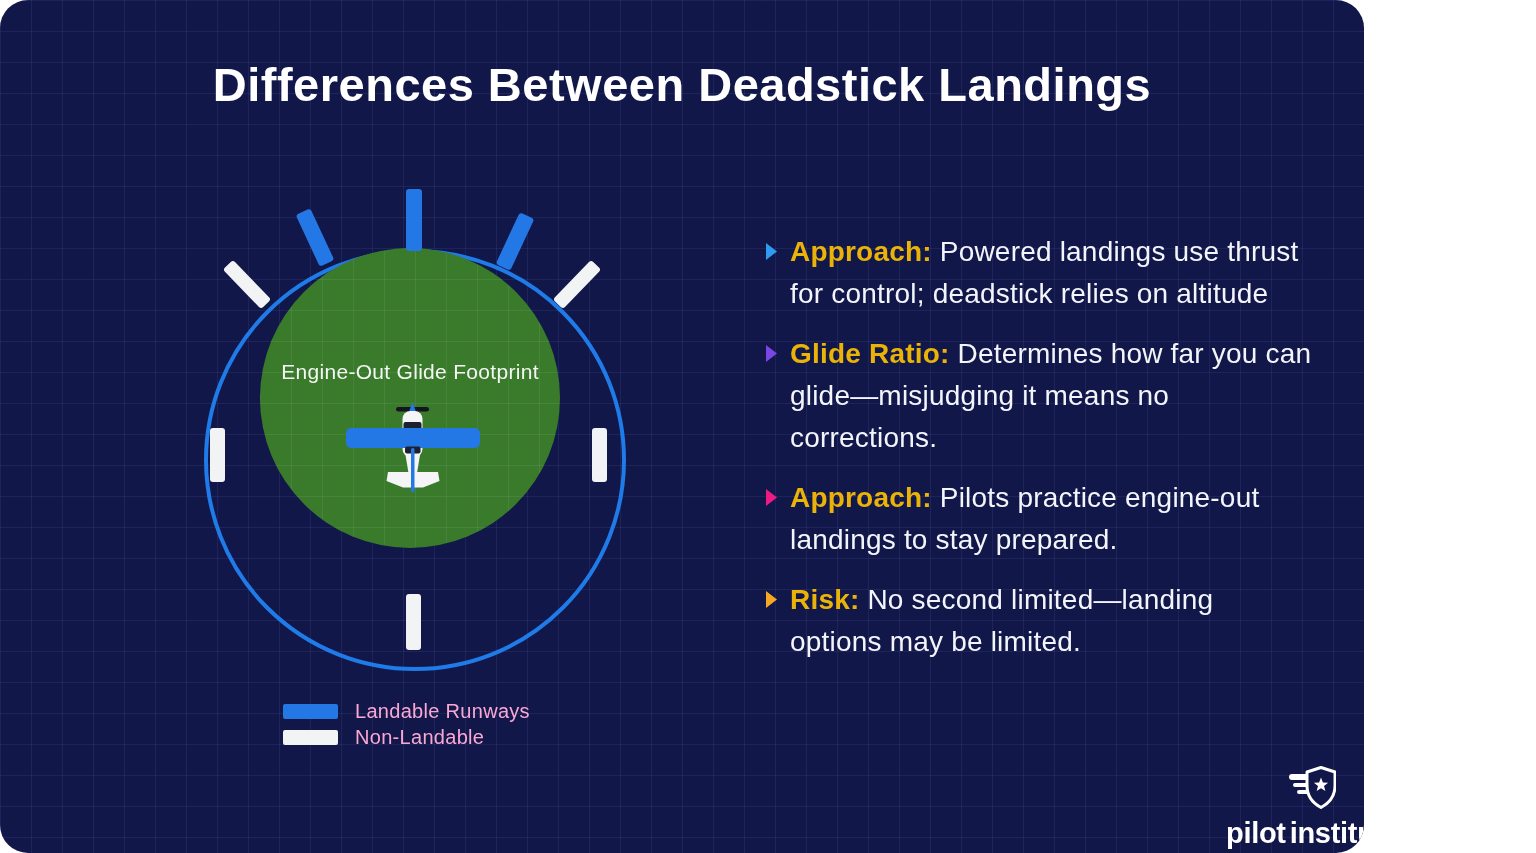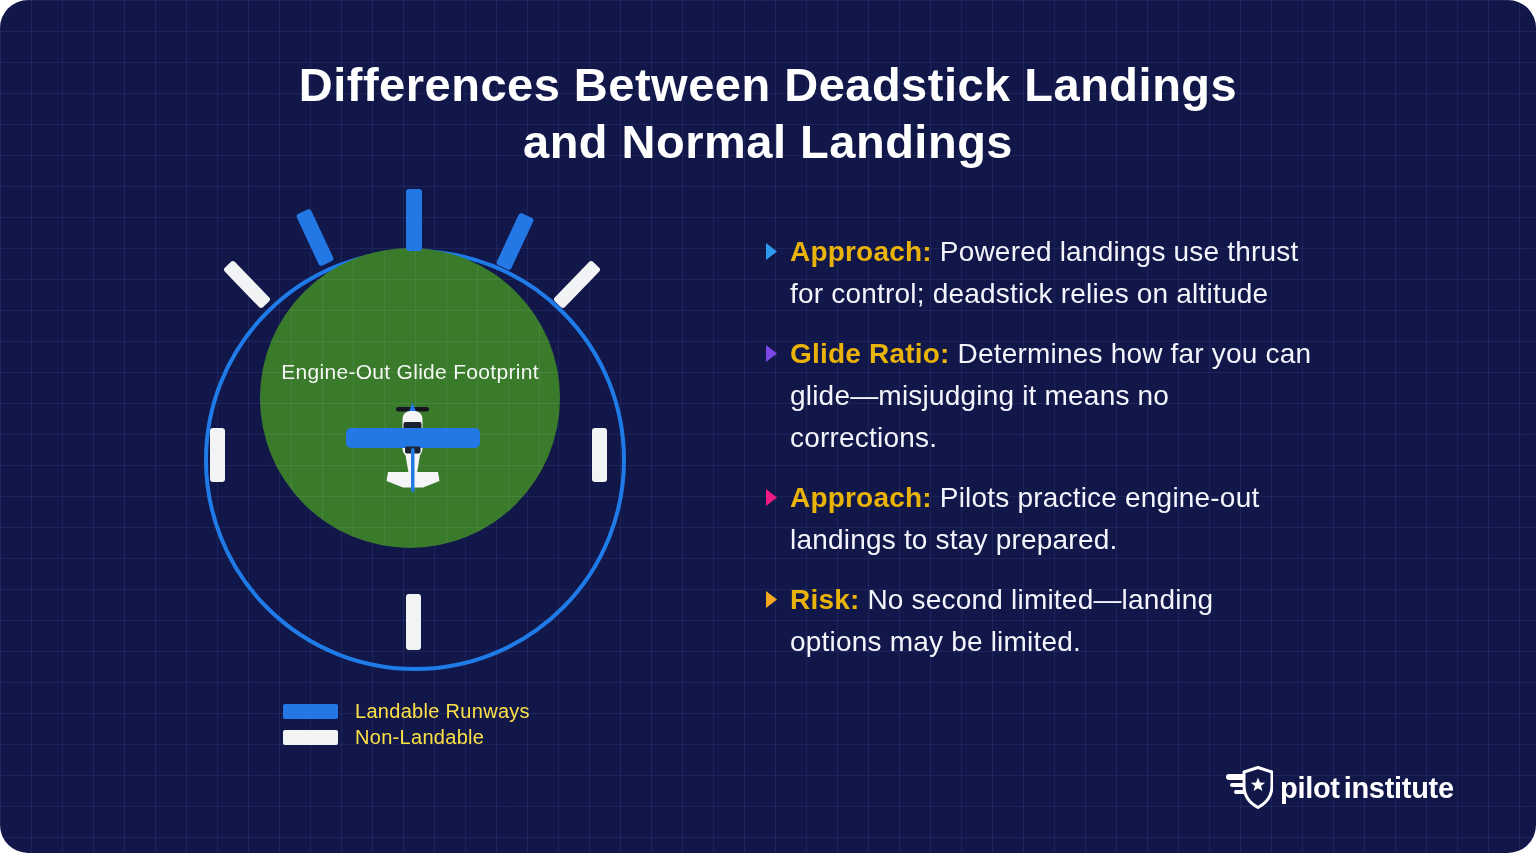--- a/index.html
+++ b/index.html
@@ -1,17 +1,17 @@
 <!DOCTYPE html>
 <html><head>
 <meta charset="utf-8">
 <style>
   html,body{margin:0;padding:0;background:#ffffff;}
   .card{
-    position:relative;width:1536px;height:853px;
+    position:relative;width:1364px;height:853px;
     background:#12174A;border-radius:28px;overflow:hidden;
     font-family:"Liberation Sans",sans-serif;color:#ffffff;
   }
   .grid-overlay{
     position:absolute;inset:0;z-index:1;pointer-events:none;
     background-image:
       repeating-linear-gradient(to right, rgba(130,150,235,0.10) 0 1px, transparent 1px 31px),
       repeating-linear-gradient(to bottom, rgba(130,150,235,0.10) 0 1px, transparent 1px 31px);
   }
   .title{
@@ -43,41 +43,41 @@
   .rw-fl{left:240px;top:257px;width:14px;height:55px;transform:rotate(-44deg);}
   .rw-fr{left:570px;top:257px;width:14px;height:55px;transform:rotate(44deg);}
   .rw-left{left:210px;top:428px;width:15px;height:54px;}
   .rw-right{left:592px;top:428px;width:15px;height:54px;}
   .rw-bottom{left:406px;top:594px;width:15px;height:56px;}
   .plane{position:absolute;left:346px;top:402px;width:134px;height:90px;}
   
   .legend{position:absolute;z-index:3;left:283px;top:703px;display:flex;flex-direction:column;gap:9px;}
   .legend-row{display:flex;align-items:center;gap:17px;height:17px;}
   .swatch{display:inline-block;width:55px;height:15px;border-radius:2px;}
-  .legend-label{font-size:20px;color:#fde047;letter-spacing:0.3px;}
+  .legend-label{font-size:20px;color:#f9a8d4;letter-spacing:0.3px;}
   
   .bullets{position:absolute;z-index:3;left:766px;top:231px;width:700px;}
   .bullet{display:flex;align-items:flex-start;margin:0 0 18px 0;}
   .tri{
     flex:0 0 auto;width:11px;height:17px;margin:12px 13px 0 0;
     clip-path:polygon(0 0,100% 50%,0 100%);
   }
   .btxt{margin:0;font-size:28px;line-height:42px;color:#F3F5FB;letter-spacing:0.2px;}
   .btxt b{font-weight:700;color:#eab308;}
   
-  .logo{position:absolute;z-index:3;left:1226px;top:766px;display:flex;align-items:center;gap:7px;}
+  .logo{position:absolute;z-index:3;left:1226px;top:766px;display:flex;align-items:center;gap:7px;flex-direction:column;}
   .logo-text{font-size:29px;font-weight:700;letter-spacing:-0.3px;color:#ffffff;display:flex;gap:4px;}
 </style>
 </head>
 <body>
 
 <div class="card">
   <div class="grid-overlay"></div>
 
-  <h1 class="title"><span>Differences Between Deadstick Landings</span><br><span>and Normal Landings</span></h1>
+  <h1 class="title"><span>Differences Between Deadstick Landings</span><br></h1>
 
   <div class="diagram">
     <div class="glide-ring" style="border-color: rgb(31, 123, 232);"></div>
     <div class="footprint-circle" style="background-color: rgb(58, 122, 43);"></div>
     <div class="footprint-label">Engine-Out Glide Footprint</div>
 
     <div class="rw rw-top" style="background: rgb(36, 120, 230);"></div>
     <div class="rw rw-ul" style="background: rgb(36, 120, 230);"></div>
     <div class="rw rw-ur" style="background: rgb(36, 120, 230);"></div>
     <div class="rw rw-fl" style="background: rgb(242, 243, 245);"></div>

